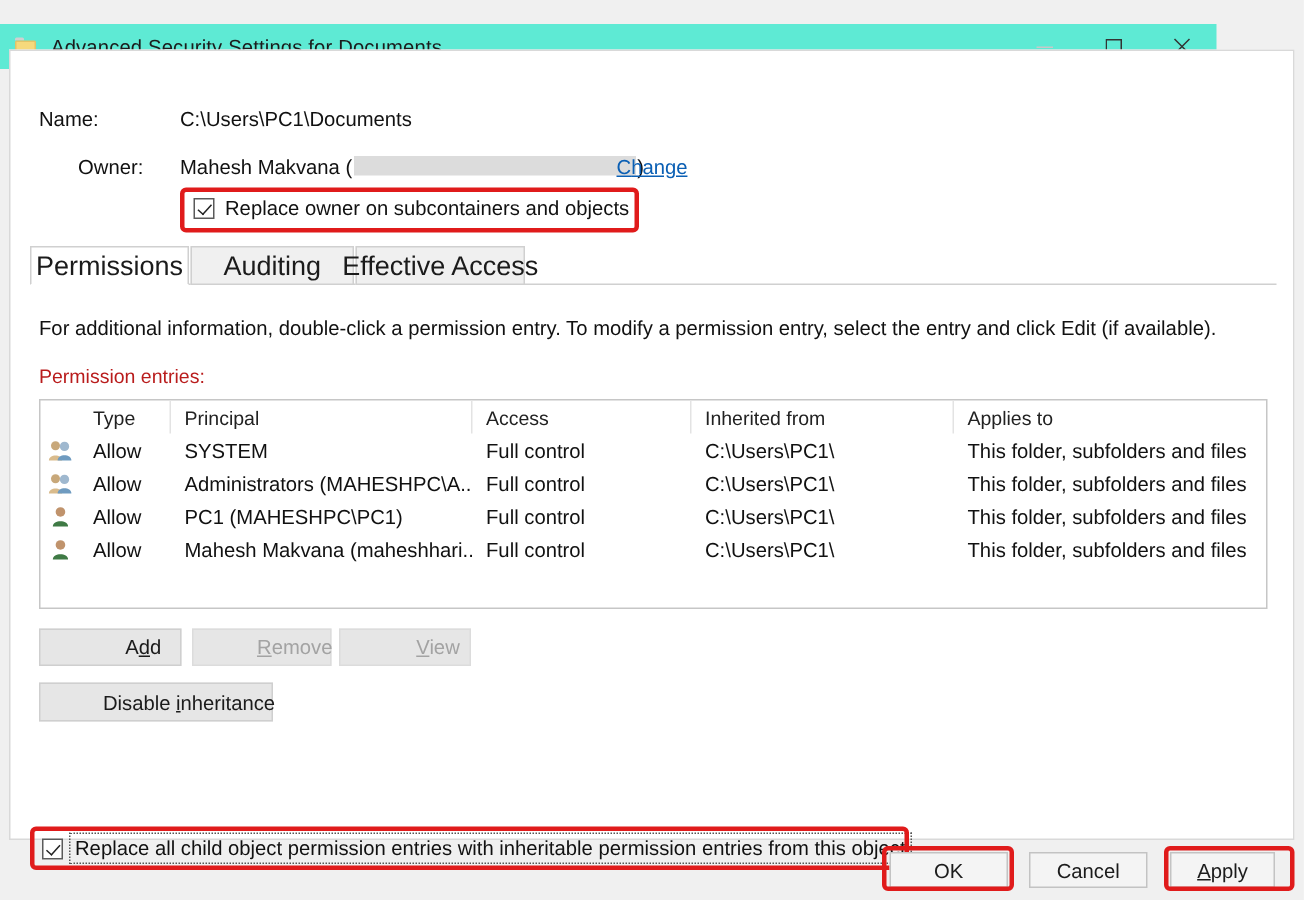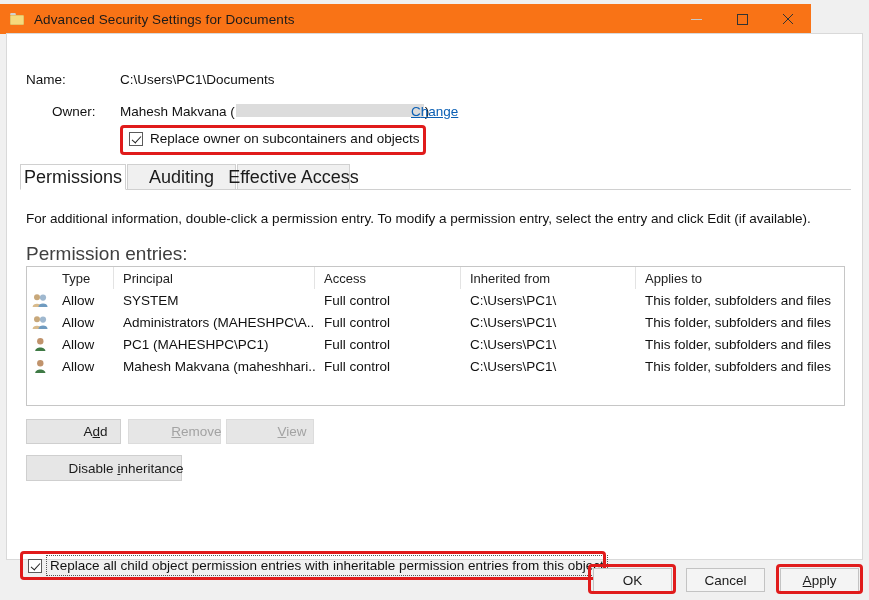--- a/index.html
+++ b/index.html
@@ -11,23 +11,23 @@
     overflow: hidden;
   }
   #root {
     position: relative;
     width: 869px; height: 600px;
     background: #f0f0f0;
   }
 
   
   .titlebar {
-    position: absolute; left: 0; top: 4px;
+    position: absolute; left: 0; top: 16px;
     width: 811px; height: 30px;
-    background: #f97316;
+    background: #5eead4;
     display: flex; align-items: center;
   }
   .title-folder {
     width: 14px; height: 12px;
     margin-left: 10px; margin-right: 10px;
     position: relative; flex: none;
   }
   .title-folder .tab {
     position: absolute; left: 0; top: 0;
     width: 6px; height: 2px;
@@ -150,21 +150,21 @@
   .tab0 { left: 0px;   width: 106px; }
   .tab1 { left: 107px; width: 109px; }
   .tab2 { left: 217px; width: 113px; }
 
   .info-text {
     position: absolute; left: 19px; top: 177px;
     font-size: 13.5px; color: #111; white-space: nowrap;
   }
   .entries-label {
     position: absolute; left: 19px; top: 209px;
-    font-size: 19px; color: #404040;
+    font-size: 13px; color: #b91c1c;
   }
 
   
   .listview {
     position: absolute;
     left: 19px; top: 232px;
     width: 819px; height: 140px;
     background: #ffffff;
     border: 1px solid #c6c6c6;
   }
@@ -213,21 +213,21 @@
     padding-left: 44px;
   }
   .btn.disabled { color: #a3a3a3; background: #e6e6e6; border-color: #dcdcdc; }
   .btn-add      { left: 19px;  top: 385px; width: 95px;  height: 25px; }
   .btn-remove   { left: 121px; top: 385px; width: 93px;  height: 25px; justify-content: center; }
   .btn-view     { left: 219px; top: 385px; width: 88px;  height: 25px; }
   .btn-disable  { left: 19px;  top: 421px; width: 156px; height: 26px; }
 
   .btn-ok     { left: 593px; top: 568px; width: 79px; height: 24px; background:#f4f4f4; border:1px solid #c3c3c3; }
   .btn-cancel { left: 686px; top: 568px; width: 79px; height: 24px; background:#f4f4f4; border:1px solid #c3c3c3; }
-  .btn-apply  { left: 780px; top: 568px; width: 79px; height: 24px; background:#f4f4f4; border:1px solid #c3c3c3; }
+  .btn-apply  { left: 780px; top: 568px; width: 70px; height: 24px; background:#f4f4f4; border:1px solid #c3c3c3; }
   .btn-ok, .btn-cancel, .btn-apply {
     position: absolute;
     display: flex; align-items: center; justify-content: center;
     font-size: 13.5px; color: #1b1b1b; white-space: nowrap;
   }
 </style>
 </head>
 <body>
 
 <div id="root">

